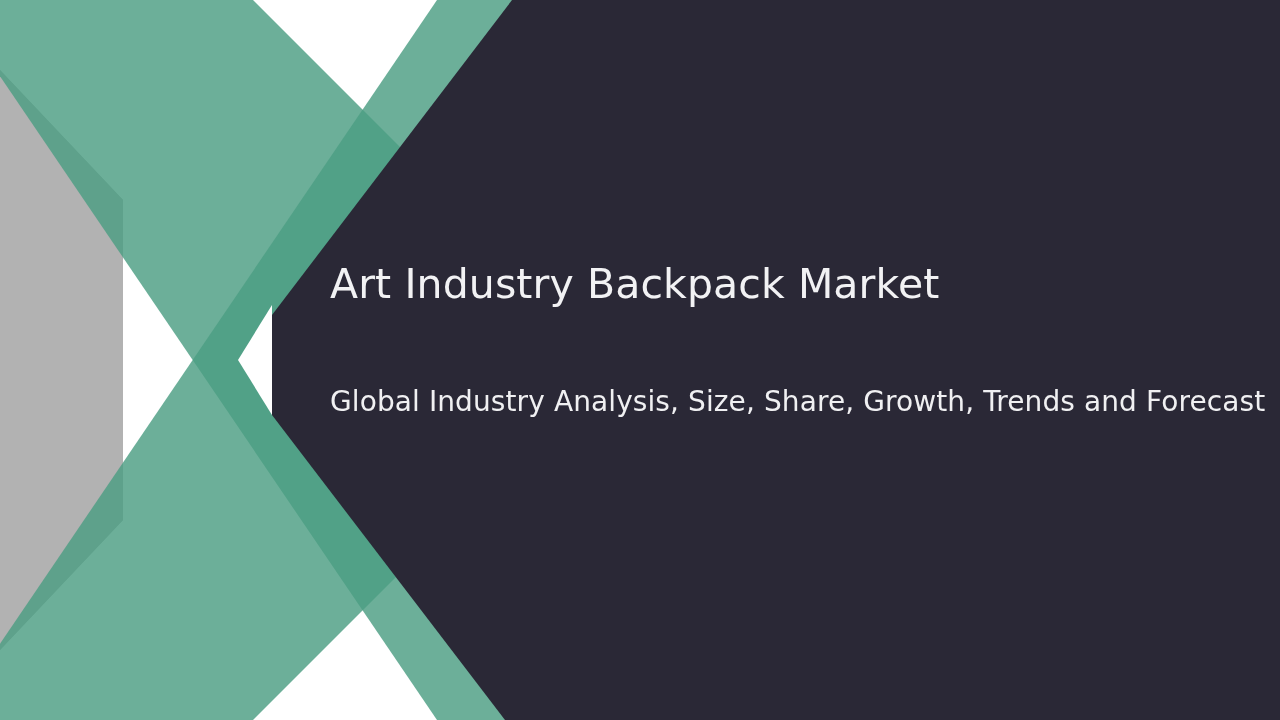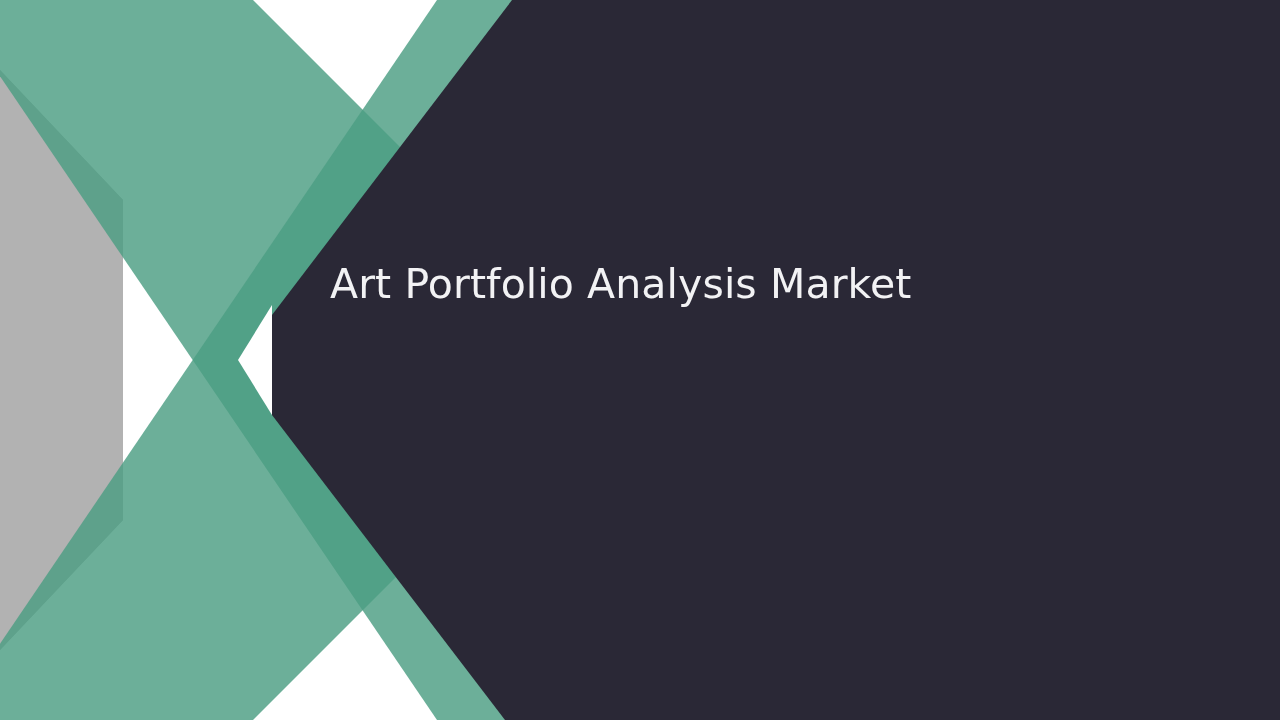--- a/index.html
+++ b/index.html
@@ -91,17 +91,18 @@
 
     <polygon fill="#4c9d82" fill-opacity="0.82" points="-140,850 123,850 700,273 700,0 437,0"></polygon>
 
     <polygon fill="#2a2836" points="512,0 1280,0 1280,720 505,720 272,415 272,315"></polygon>
 
     <polygon fill="#ffffff" points="272,305 272,415 238,360"></polygon>
 
   </svg>
 
   <div id="text-block">
-    <h1 id="slide-title">Art Portfolio Analysis Market</h1>
+    <h1 id="slide-title">Art Industry Backpack Market</h1>
+    <p id="slide-subtitle">Global Industry Analysis, Size, Share, Growth, Trends and Forecast</p>
   </div>
 
 
 </div>
 
 </body></html>

